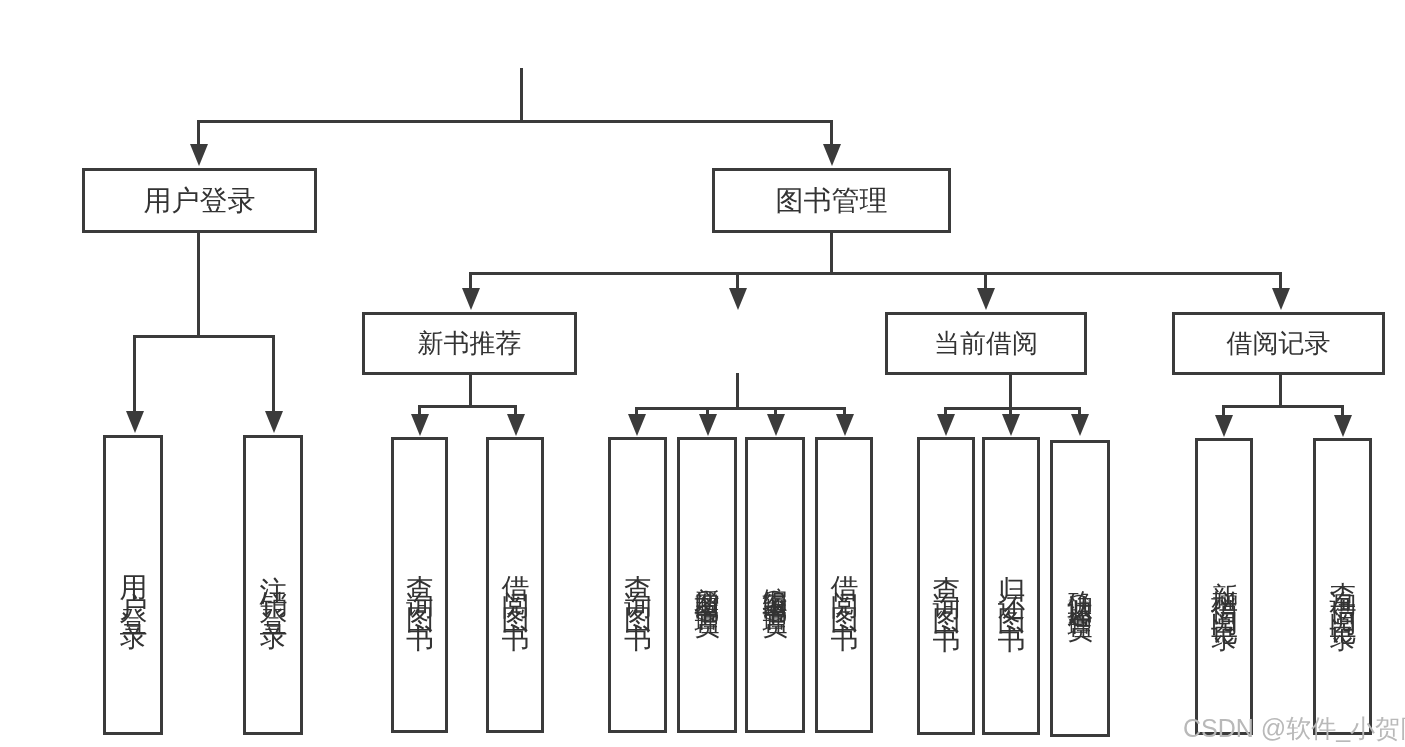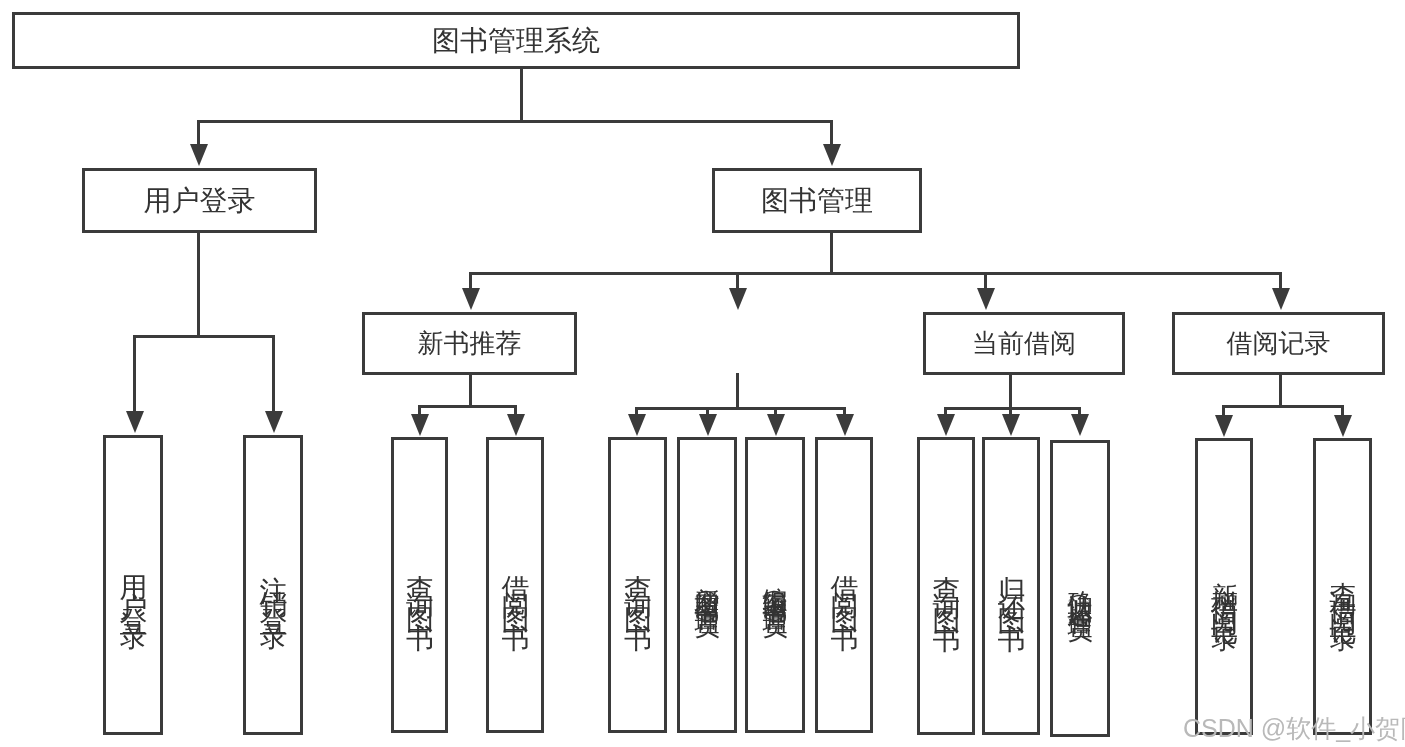--- a/index.html
+++ b/index.html
@@ -70,35 +70,32 @@
     color: #b9b9b9;
     z-index: 20;
     white-space: nowrap;
   }
 </style>
 </head>
 <body>
 
 <div class="canvas">
 
-  <div class="hbox root" style="left:12px; top:12px; width:1008px; height:57px;">
-    <span>图书管理系统</span>
-  </div>
 
   <div class="line" style="left:520px; top:68px; width:3px; height:52px;"></div>
   <div class="line" style="left:197px; top:120px; width:636px; height:3px;"></div>
   <div class="line" style="left:197px; top:120px; width:3px; height:26px;"></div>
   <div class="arrowhead" style="left:190px; top:144px;"></div>
   <div class="line" style="left:830px; top:120px; width:3px; height:26px;"></div>
   <div class="arrowhead" style="left:823px; top:144px;"></div>
 
   <div class="hbox lvl2" style="left:82px; top:168px; width:235px; height:65px;">
     <span>用户登录</span>
   </div>
-  <div class="hbox lvl2" style="left:712px; top:168px; width:210px; height:65px;justify-content:center;">
+  <div class="hbox lvl2" style="left:712px; top:168px; width:239px; height:65px;justify-content:center;">
     <span>图书管理</span>
   </div>
 
   <div class="line" style="left:197px; top:231px; width:3px; height:104px;"></div>
   <div class="line" style="left:133px; top:335px; width:142px; height:3px;"></div>
   <div class="line" style="left:133px; top:335px; width:3px; height:78px;"></div>
   <div class="arrowhead" style="left:126px; top:411px;"></div>
   <div class="line" style="left:272px; top:335px; width:3px; height:78px;"></div>
   <div class="arrowhead" style="left:265px; top:411px;"></div>
 
@@ -109,21 +106,21 @@
   <div class="line" style="left:736px; top:272px; width:3px; height:18px;"></div>
   <div class="arrowhead" style="left:729px; top:288px;"></div>
   <div class="line" style="left:984px; top:272px; width:3px; height:18px;"></div>
   <div class="arrowhead" style="left:977px; top:288px;"></div>
   <div class="line" style="left:1279px; top:272px; width:3px; height:18px;"></div>
   <div class="arrowhead" style="left:1272px; top:288px;"></div>
 
   <div class="hbox lvl3" style="left:362px; top:312px; width:215px; height:63px;text-align:right;">
     <span>新书推荐</span>
   </div>
-  <div class="hbox lvl3" style="left:885px; top:312px; width:202px; height:63px;margin-left:38px;">
+  <div class="hbox lvl3" style="left:885px; top:312px; width:202px; height:63px;">
     <span>当前借阅</span>
   </div>
   <div class="hbox lvl3" style="left:1172px; top:312px; width:213px; height:63px;">
     <span>借阅记录</span>
   </div>
 
   <div class="line" style="left:469px; top:373px; width:3px; height:32px;"></div>
   <div class="line" style="left:418px; top:405px; width:99px; height:3px;"></div>
   <div class="line" style="left:418px; top:405px; width:3px; height:12px;"></div>
   <div class="arrowhead" style="left:411px; top:414px;"></div>

